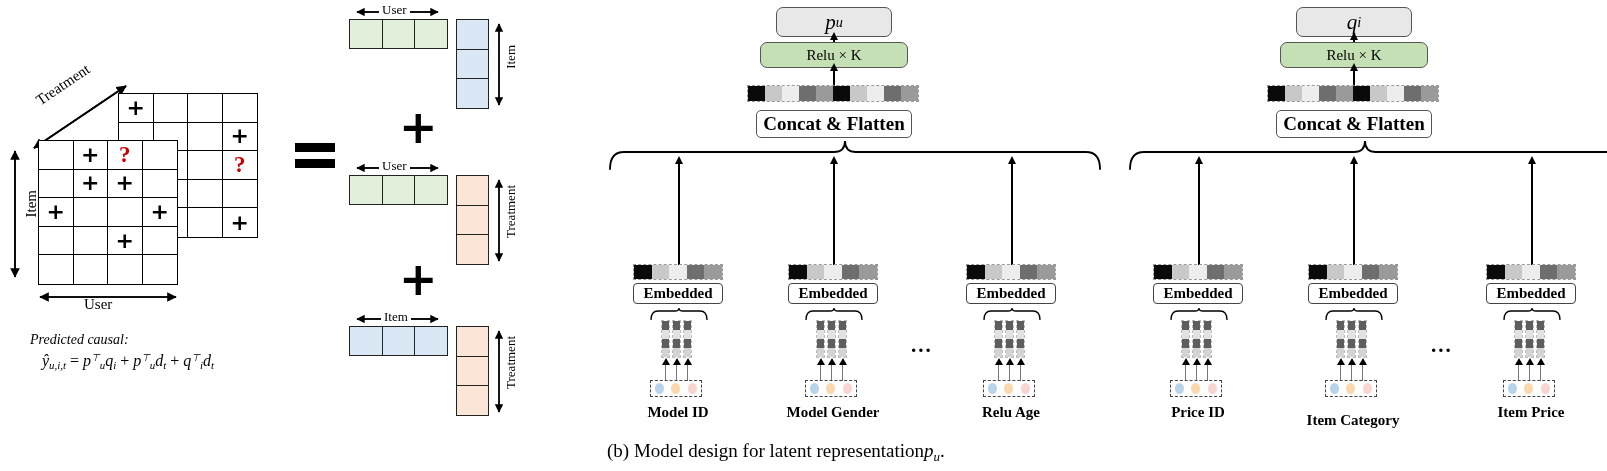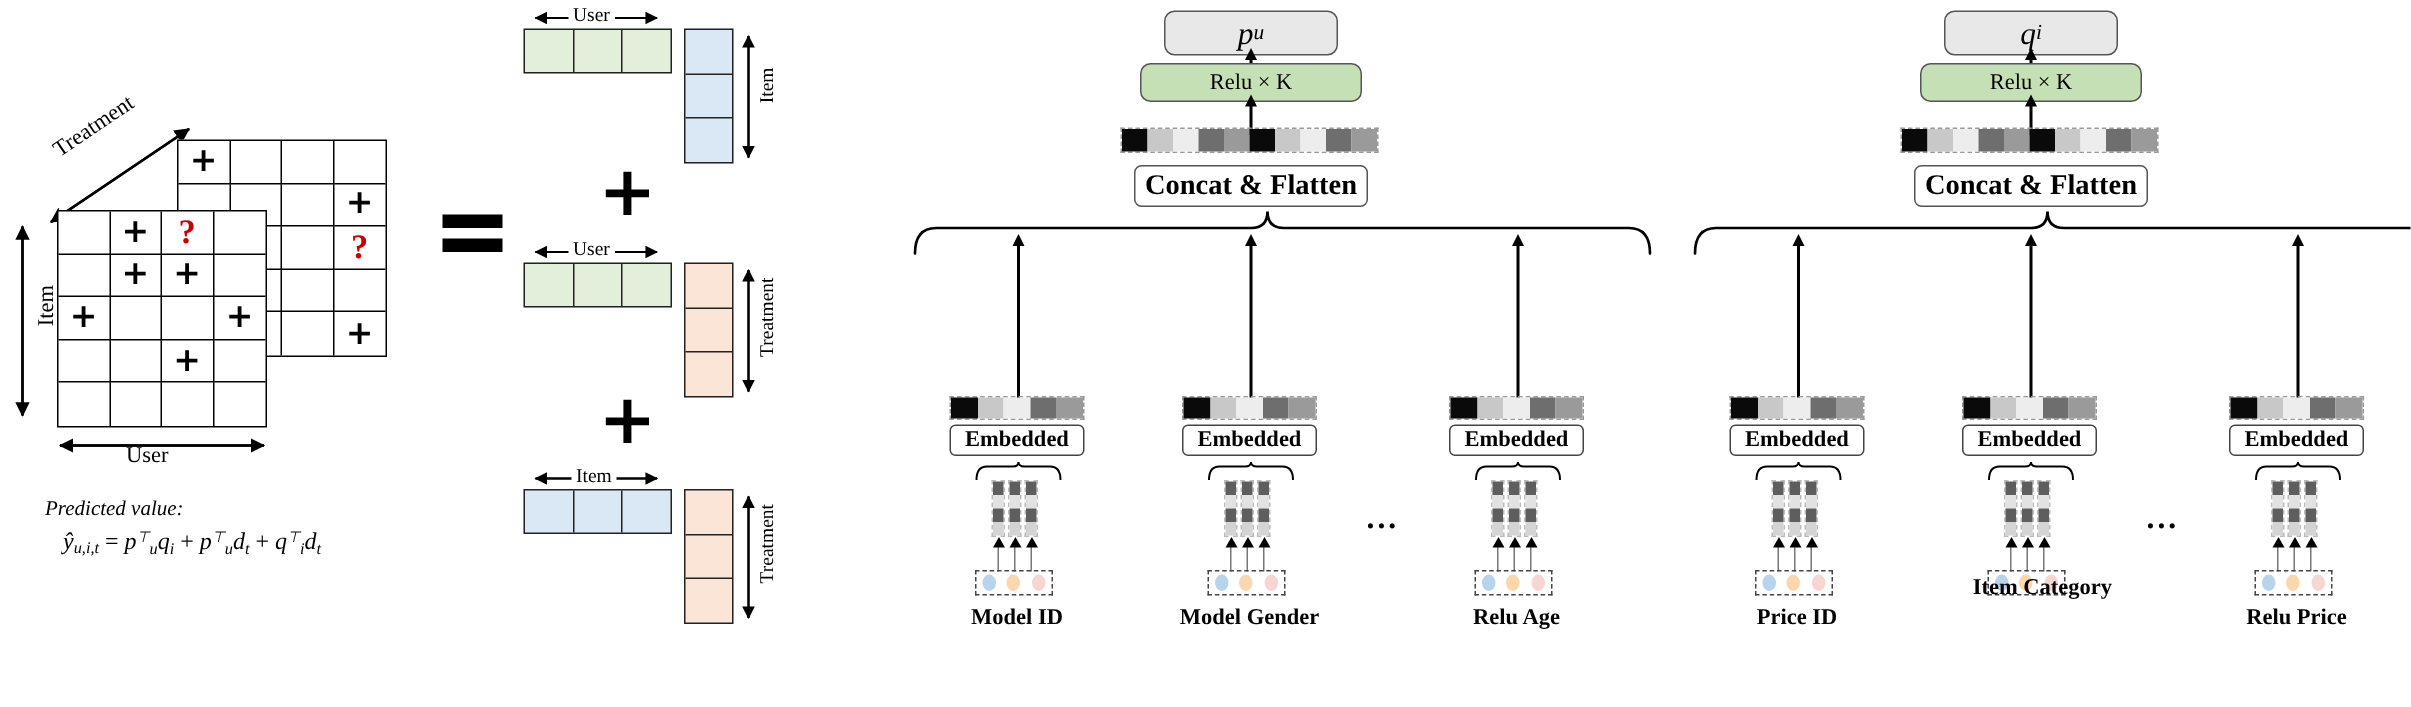--- a/index.html
+++ b/index.html
@@ -197,21 +197,21 @@
       <line x1="7" y1="132" x2="7" y2="6" stroke="#000" stroke-width="1.6" marker-end="url(#ah)"></line>
     </svg>
     <div class="abs axis-label vtext" style="left:23px;top:190px;">Item</div>
 
     <svg class="abs" style="left:34px;top:290px;" width="148" height="14">
       <line x1="6" y1="7" x2="142" y2="7" stroke="#000" stroke-width="1.6" marker-end="url(#ah)"></line>
       <line x1="142" y1="7" x2="6" y2="7" stroke="#000" stroke-width="1.6" marker-end="url(#ah)"></line>
     </svg>
     <div class="abs axis-label" style="left:84px;top:296px;">User</div>
 
-    <div class="abs" style="left:30px;top:332px;font-size:14px;font-style:italic;">Predicted value:</div>
+    <div class="abs" style="left:30px;top:332px;font-size:14px;font-style:italic;">Predicted causal:</div>
     <div class="abs" style="left:42px;top:352px;font-size:16px;font-style:italic;white-space:nowrap;">
       <span>ŷ</span><span class="sub">u,i,t</span>
       <span style="font-style:normal;">=</span>
       <span><span>p</span><span class="sup">⊤</span><span class="sub">u</span><span>q</span><span class="sub">i</span></span>
       <span style="font-style:normal;">+</span>
       <span><span>p</span><span class="sup">⊤</span><span class="sub">u</span><span>d</span><span class="sub">t</span></span>
       <span style="font-style:normal;">+</span>
       <span><span>q</span><span class="sup">⊤</span><span class="sub">i</span><span>d</span><span class="sub">t</span></span>
     </div>
 
@@ -586,21 +586,21 @@
           </div>
       </div>
       <div class="thinarrow" style="left:240px;top:364px;height:17px;"></div>
       <div class="thinarrow" style="left:251px;top:364px;height:17px;"></div>
       <div class="thinarrow" style="left:262px;top:364px;height:17px;"></div>
       <div class="dashbox" style="left:225px;top:380px;width:52px;height:17px;">
         <span class="dot" style="background:#b8d4ea"></span>
         <span class="dot" style="background:#fbd7ac"></span>
         <span class="dot" style="background:#f7d5d0"></span>
       </div>
-      <div class="fieldlabel" style="left:198px;top:384px;width:110px;text-align:right;">Item Category</div>
+      <div class="fieldlabel" style="left:198px;top:412px;width:110px;text-align:center;">Item Category</div>
     </div>
 
     <div class="ellipsis" style="left:331px;top:333px;">...</div>
 
     <div>
       <div class="stripbar" style="left:386px;top:264px;width:90px;height:16px;">
         <div style="background:#0a0a0a"></div>
           <div style="background:#c8c8c8"></div>
           <div style="background:#ededed"></div>
         <div style="background:#6e6e6e"></div>
@@ -633,20 +633,24 @@
           </div>
       </div>
       <div class="thinarrow" style="left:418px;top:364px;height:17px;"></div>
       <div class="thinarrow" style="left:429px;top:364px;height:17px;"></div>
       <div class="thinarrow" style="left:440px;top:364px;height:17px;"></div>
       <div class="dashbox" style="left:403px;top:380px;width:52px;height:17px;">
         <span class="dot" style="background:#b8d4ea"></span>
         <span class="dot" style="background:#fbd7ac"></span>
         <span class="dot" style="background:#f7d5d0"></span>
       </div>
-      <div class="fieldlabel" style="left:386px;top:404px;width:90px;text-align:center;">Relu Price</div>
+      <div class="fieldlabel" style="left:386px;top:404px;width:90px;text-align:center;">Item Price</div>
     </div>
   </div>
 
 
+  <div class="cap" style="left:607px;">
+    <span>(b)</span>
+    <span>Model design for latent representation</span><span class="it">p</span><span class="sub">u</span>.
+  </div>
 
 
 </div>
 
 </body></html>

